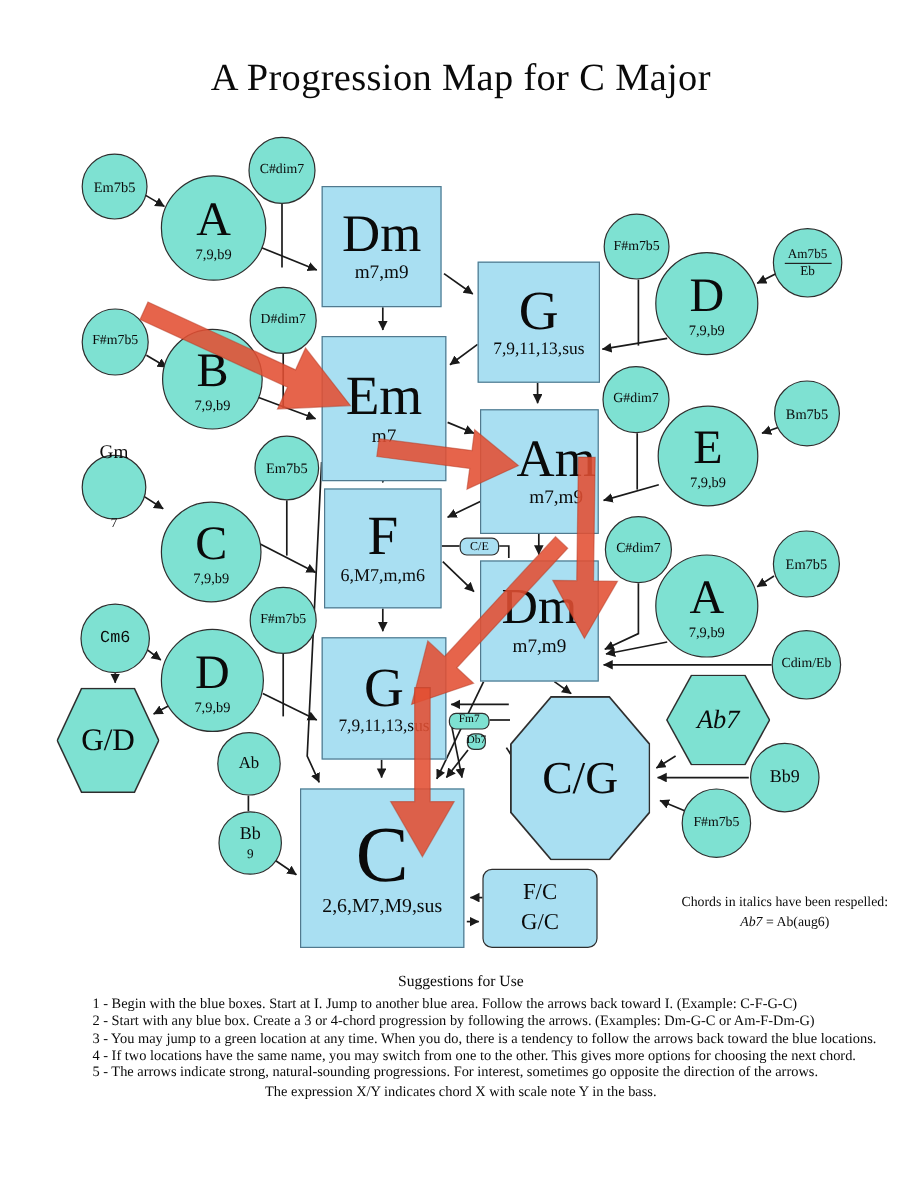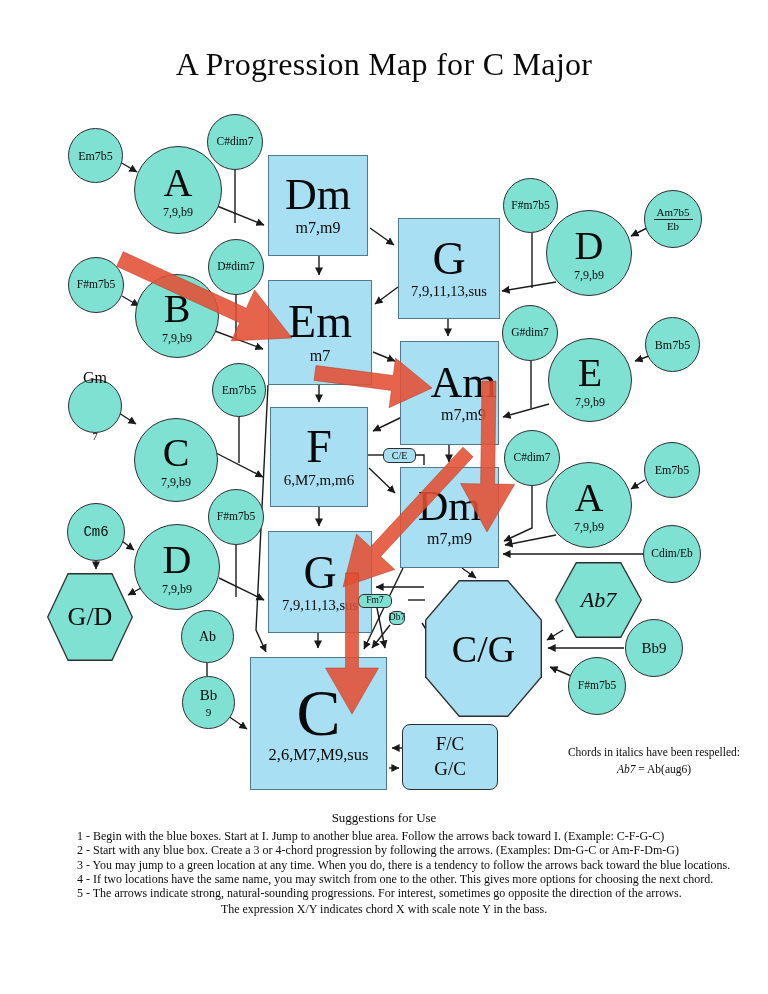--- a/index.html
+++ b/index.html
@@ -107,21 +107,21 @@
 
   <div id="node-layer">
       <div class="node box" style="left: 268px; top: 155px; width: 100px; height: 101px;">
         <div class="main" style="font-size: 44px;">Dm</div>
         <div class="sub" style="font-size: 16px;">m7,m9</div>
       </div>
       <div class="node box" style="left: 398px; top: 218px; width: 102px; height: 101px;">
         <div class="main" style="font-size: 46px;">G</div>
         <div class="sub" style="font-size: 14.5px;">7,9,11,13,sus</div>
       </div>
-      <div class="node box" style="left: 268px; top: 280px; width: 104px; height: 105px;">
+      <div class="node box" style="left: 268px; top: 280px; width: 104px; height: 121px;">
         <div class="main" style="font-size: 46px;">Em</div>
         <div class="sub" style="font-size: 16px;">m7</div>
       </div>
       <div class="node box" style="left: 400px; top: 341px; width: 99px; height: 104px; padding-left: 28px;">
         <div class="main" style="font-size: 44px;">Am</div>
         <div class="sub" style="font-size: 16px;">m7,m9</div>
       </div>
       <div class="node box" style="left: 270px; top: 407px; width: 98px; height: 100px;">
         <div class="main" style="font-size: 46px;">F</div>
         <div class="sub" style="font-size: 15px;">6,M7,m,m6</div>
@@ -143,21 +143,21 @@
           <div class="main" style="font-size: 38px;">C/G</div>
         </div>
       </div>
       <div class="node pill blue" style="left: 402px; top: 724px; width: 96px; height: 66px;">
         <div class="ln" style="font-size: 19px;">F/C</div>
         <div class="ln" style="font-size: 19px;">G/C</div>
       </div>
       <div class="node pill blue sm" style="left: 383px; top: 448px; width: 33px; height: 15px;">
         <div class="main" style="font-size: 10px;">C/E</div>
       </div>
-      <div class="node pill teal sm" style="left: 358px; top: 594px; width: 34px; height: 14px;">
+      <div class="node pill teal sm" style="left: 374px; top: 594px; width: 34px; height: 14px;">
         <div class="main" style="font-size: 9.5px;">Fm7</div>
       </div>
       <div class="node pill teal sm" style="left: 389px; top: 611px; width: 16px; height: 14px;">
         <div class="main" style="font-size: 9.5px;">Db7</div>
       </div>
       <div class="node hex" style="left: 47px; top: 573px; width: 86px; height: 88px;">
         <div class="inner">
           <div class="main" style="font-size: 26px;">G/D</div>
         </div>
       </div>

